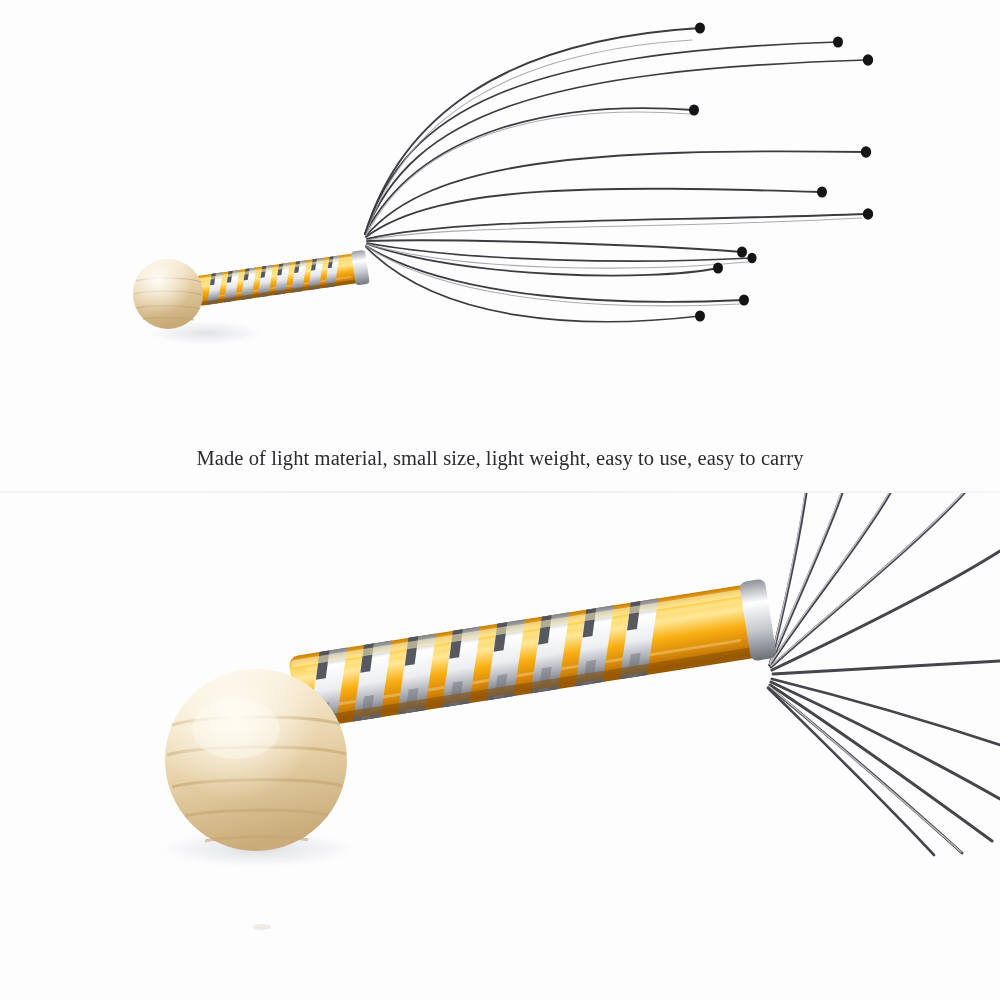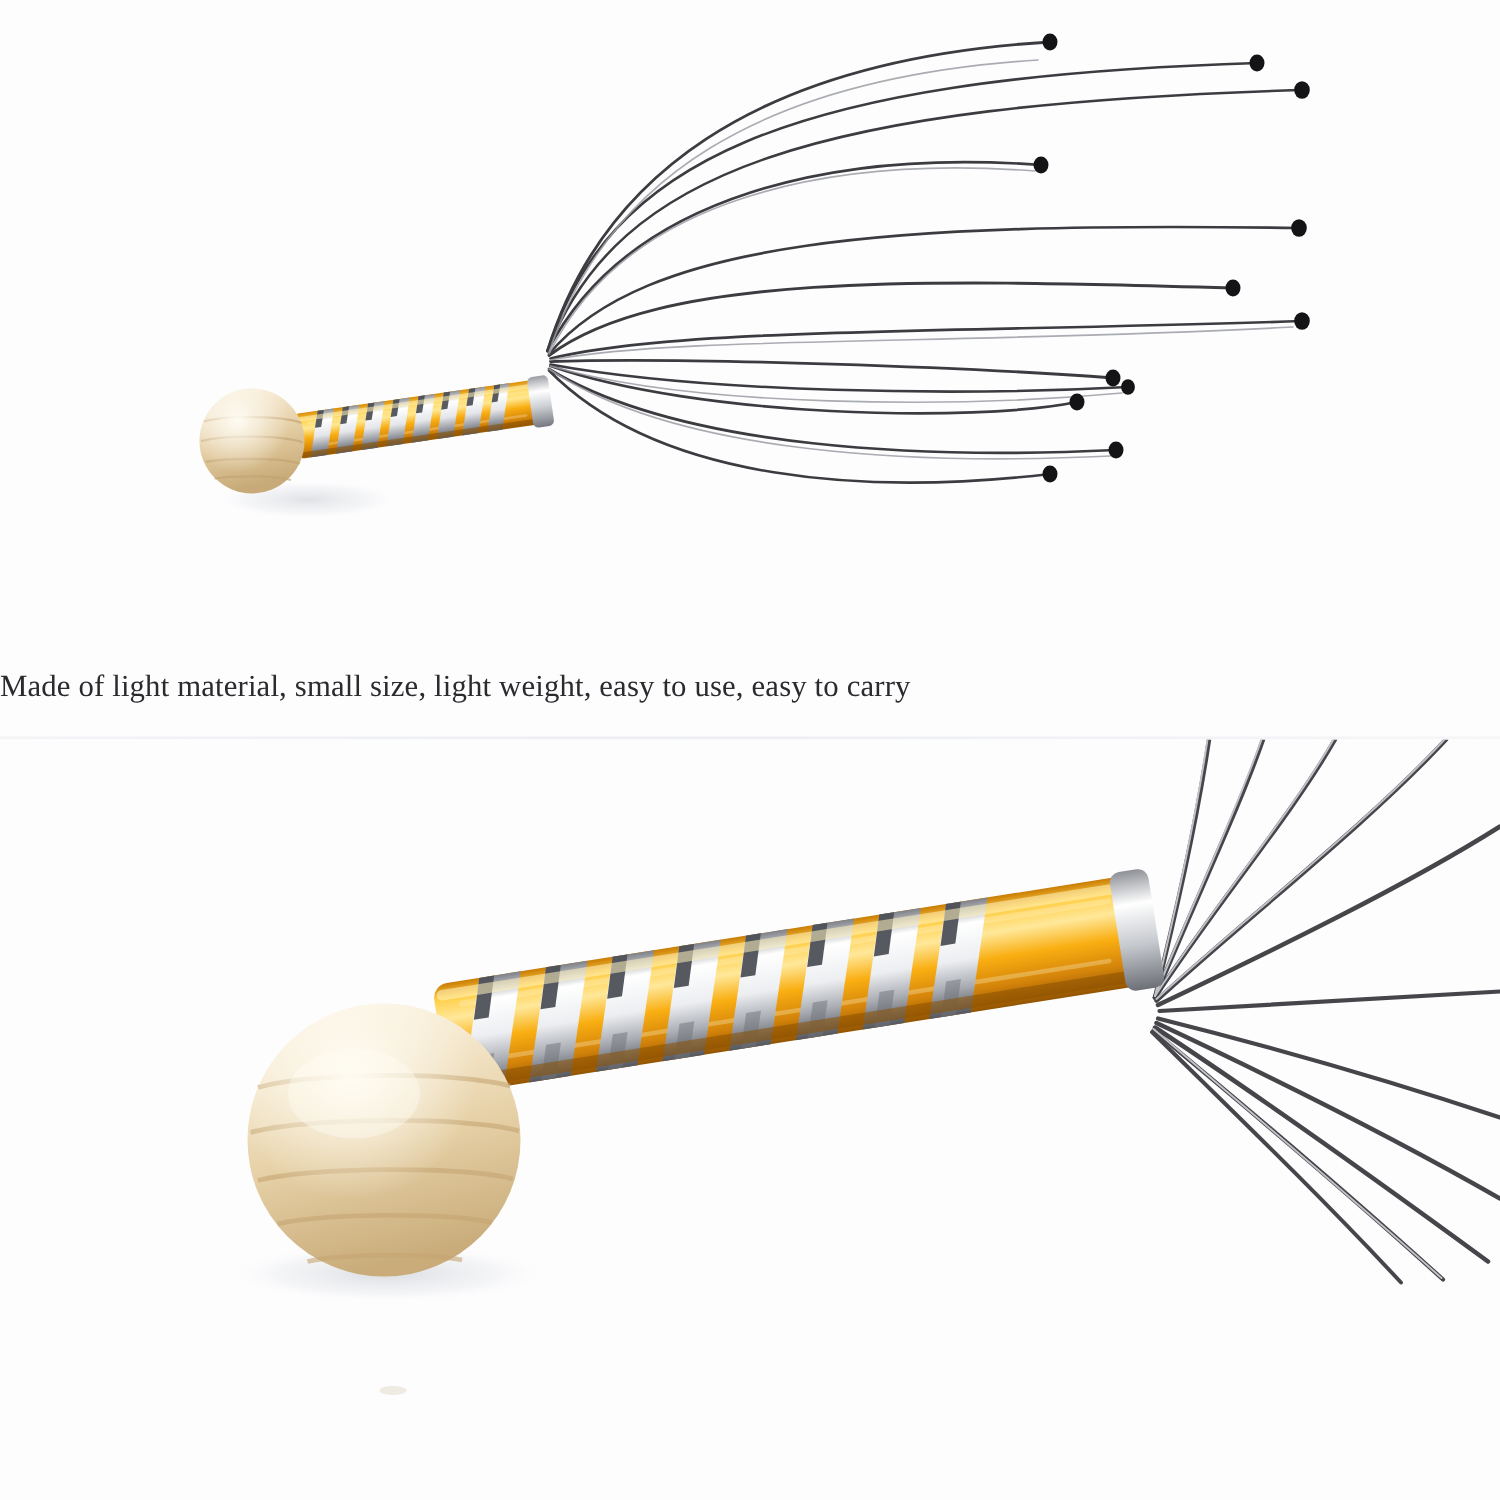--- a/index.html
+++ b/index.html
@@ -20,21 +20,21 @@
   .panel-divider{
     position:absolute;left:0;top:491px;width:1000px;height:2px;
     background:linear-gradient(to right,#f4f4f7 0%,#eceef3 45%,#f6f6f8 100%);
   }
 
   .stage{position:absolute;left:0;top:0;width:1000px;height:100%;}
   .stage svg{display:block;width:100%;height:100%;}
 
   
   .caption{
-    position:absolute;left:0;width:1000px;
+    position:absolute;left:0;width:1000px;text-align:center;
     font-family:"Liberation Serif",serif;
     color:#2b2b2f;
     letter-spacing:.1px;
     white-space:nowrap;
   }
   #caption-top{top:447px;font-size:20.5px;}
 </style>
 </head>
 <body>
 

